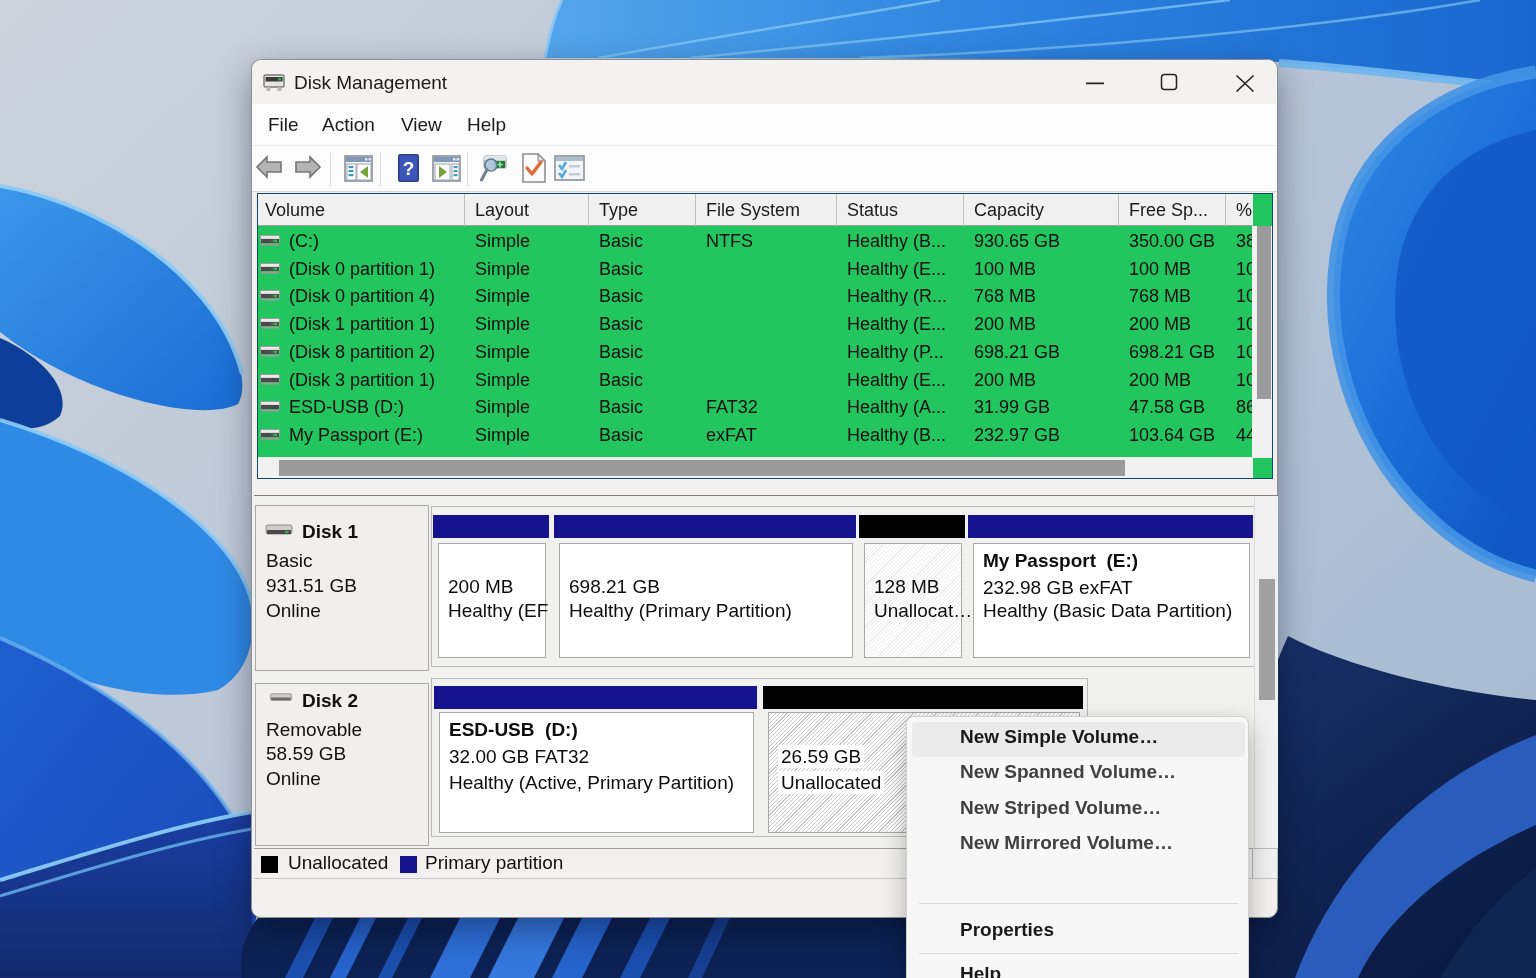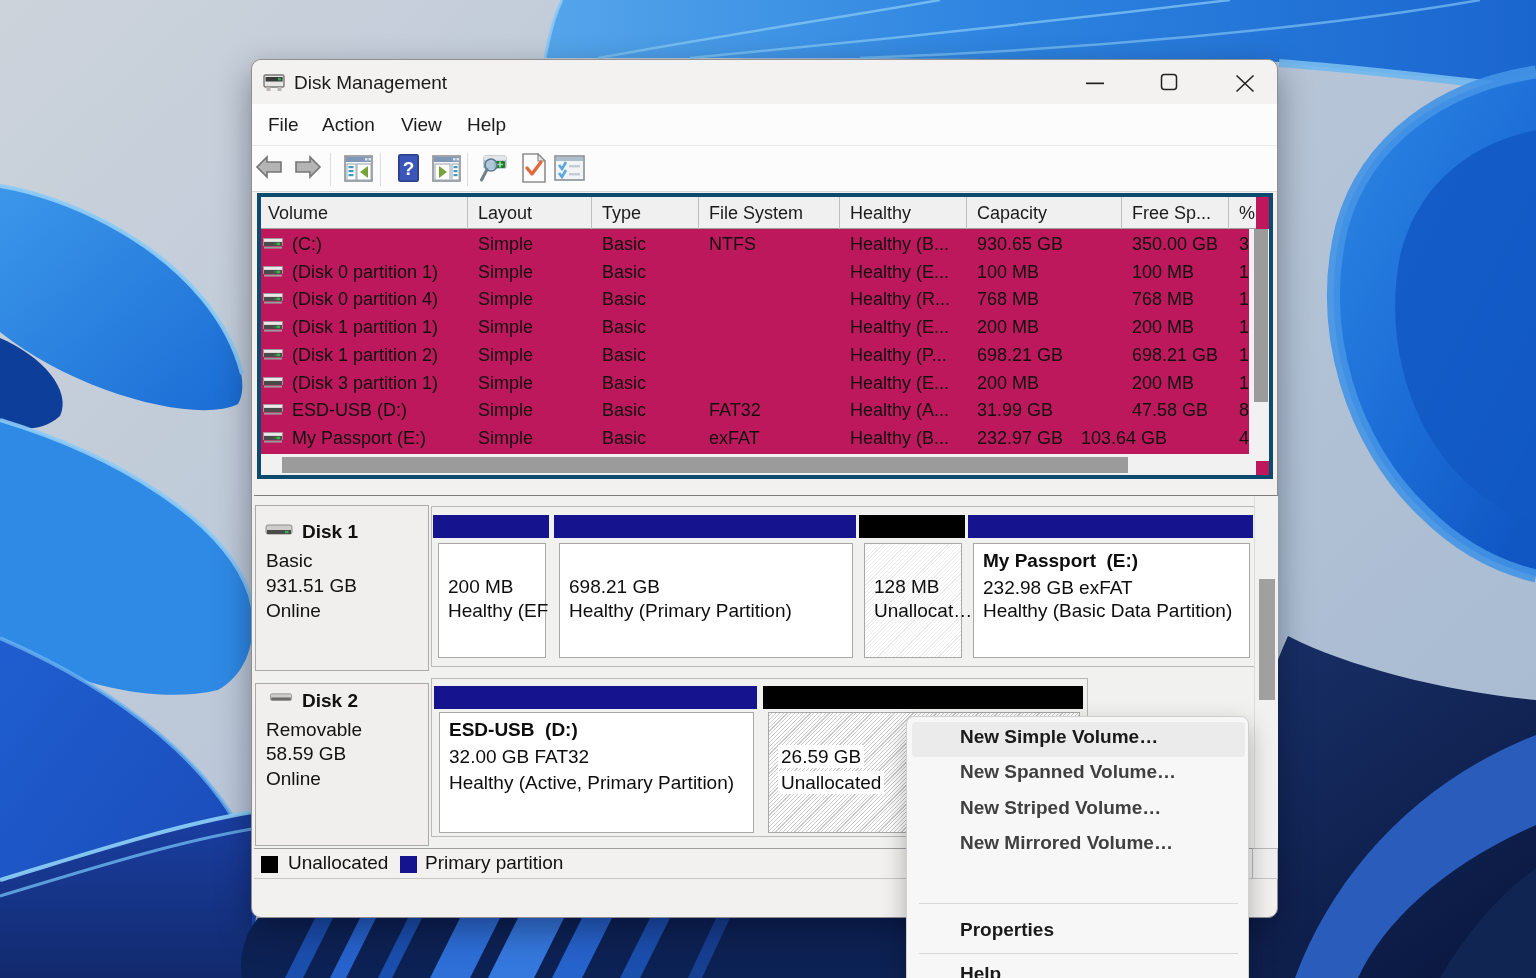--- a/index.html
+++ b/index.html
@@ -19,21 +19,21 @@
 
   #menubar { position:absolute; left:0; top:44px; width:100%; height:41px; background:#fcfcfc; }
   .menu-item { position:absolute; top:0; height:41px; line-height:41px; font-size:19px; color:#1b1b1b; }
 
   #toolbar { position:absolute; left:0; top:85px; width:100%; height:47px; background:#fcfcfc;
              border-top:1px solid #e9e9e9; border-bottom:1px solid #d7d7d7; }
   .tsep { position:absolute; top:7px; width:1px; height:33px; background:#dcdcdc; }
 
   
   #list { position:absolute; left:5px; top:133px; width:1016px; height:286px;
-          background:#be185d; border:4px solid #0c4a6e;padding-left:40px; }
+          background:#22c55e; border:1px solid #0c4a6e;padding-left:40px; }
   #lhead { position:absolute; left:0; top:0; width:995px; height:32px; background:#f0f0f0;
            border-bottom:1px solid #9d9fa3; }
   .hcol { position:absolute; top:0; height:32px; line-height:32px; font-size:18px; color:#1b1b1b;
           padding-left:10px; border-right:1px solid #bfbfbf; overflow:hidden; white-space:nowrap; }
   .lrow { position:absolute; left:0; width:995px; height:28px; }
   .cell { position:absolute; top:0; height:28px; line-height:28px; font-size:18px; color:#101010;
           white-space:nowrap; overflow:hidden; }
   .vicon { position:absolute; left:2px; top:8px; width:20px; height:12px; }
 
   
@@ -246,21 +246,21 @@
       <rect x="15" y="18" width="11" height="2.4" fill="#c3cdd7"></rect>
     </svg>
   </div>
 
   <div id="list">
     <div id="lhead">
       <div class="hcol" style="left:0; width:207px; padding-left:7px;">Volume</div>
       <div class="hcol" style="left:207px; width:124px;">Layout</div>
       <div class="hcol" style="left:331px; width:107px;">Type</div>
       <div class="hcol" style="left:438px; width:141px;">File System</div>
-      <div class="hcol" style="left:579px; width:127px;">Healthy</div>
+      <div class="hcol" style="left:579px; width:127px;">Status</div>
       <div class="hcol" style="left:706px; width:155px;">Capacity</div>
       <div class="hcol" style="left:861px; width:107px;">Free Sp...</div>
       <div class="hcol" style="left:968px; width:27px; border-right:none;">%</div>
     </div>
     <div id="lrows">
       <div class="lrow" style="top:33.0px;">
             <svg class="vicon" viewBox="0 0 20 12">
               <rect x="0.5" y="0.5" width="19" height="7" fill="#d5d5d5" stroke="#9a9a9a" stroke-width="0.8"></rect>
               <rect x="1" y="1" width="18" height="2.2" fill="#e9e9e9"></rect>
               <rect x="1" y="4" width="18" height="4" fill="#4a4a4a"></rect>
@@ -333,21 +333,21 @@
           </div>
       <div class="lrow" style="top:143.8px;">
             <svg class="vicon" viewBox="0 0 20 12">
               <rect x="0.5" y="0.5" width="19" height="7" fill="#d5d5d5" stroke="#9a9a9a" stroke-width="0.8"></rect>
               <rect x="1" y="1" width="18" height="2.2" fill="#e9e9e9"></rect>
               <rect x="1" y="4" width="18" height="4" fill="#4a4a4a"></rect>
               <rect x="13.6" y="4.6" width="3.6" height="2.6" fill="#3fae53"></rect>
               <rect x="11.2" y="5.2" width="2.4" height="1.4" fill="#2f8f42"></rect>
               <rect x="1" y="8.6" width="18" height="2" fill="#9b9b9b"></rect>
             </svg>
-            <div class="cell" style="left:31px; width:176px;">(Disk 1 partition 2)</div>
+            <div class="cell" style="left:31px; width:176px;">(Disk 8 partition 2)</div>
             <div class="cell" style="left:217px; width:114px;">Simple</div>
             <div class="cell" style="left:341px; width:97px;">Basic</div>
             <div class="cell" style="left:448px; width:131px;"></div>
             <div class="cell" style="left:589px; width:117px;">Healthy (P...</div>
             <div class="cell" style="left:716px; width:145px;">698.21 GB</div>
             <div class="cell" style="left:871px; width:97px;">698.21 GB</div>
             <div class="cell" style="left:978px; width:17px;">10</div>
           </div>
       <div class="lrow" style="top:171.5px;">
             <svg class="vicon" viewBox="0 0 20 12">
@@ -389,21 +389,21 @@
               <rect x="13.6" y="4.6" width="3.6" height="2.6" fill="#3fae53"></rect>
               <rect x="11.2" y="5.2" width="2.4" height="1.4" fill="#2f8f42"></rect>
               <rect x="1" y="8.6" width="18" height="2" fill="#9b9b9b"></rect>
             </svg>
             <div class="cell" style="left:31px; width:176px;">My Passport (E:)</div>
             <div class="cell" style="left:217px; width:114px;">Simple</div>
             <div class="cell" style="left:341px; width:97px;">Basic</div>
             <div class="cell" style="left:448px; width:131px;">exFAT</div>
             <div class="cell" style="left:589px; width:117px;">Healthy (B...</div>
             <div class="cell" style="left:716px; width:145px;">232.97 GB</div>
-            <div class="cell" style="left:820px; width:97px;">103.64 GB</div>
+            <div class="cell" style="left:871px; width:97px;">103.64 GB</div>
             <div class="cell" style="left:978px; width:17px;">44</div>
           </div>
     </div>
     <div id="lvtrack">
           <div id="lvthumb"></div>
         </div>
     <div id="lhtrack">
           <div id="lhthumb"></div>
         </div>
   </div>

